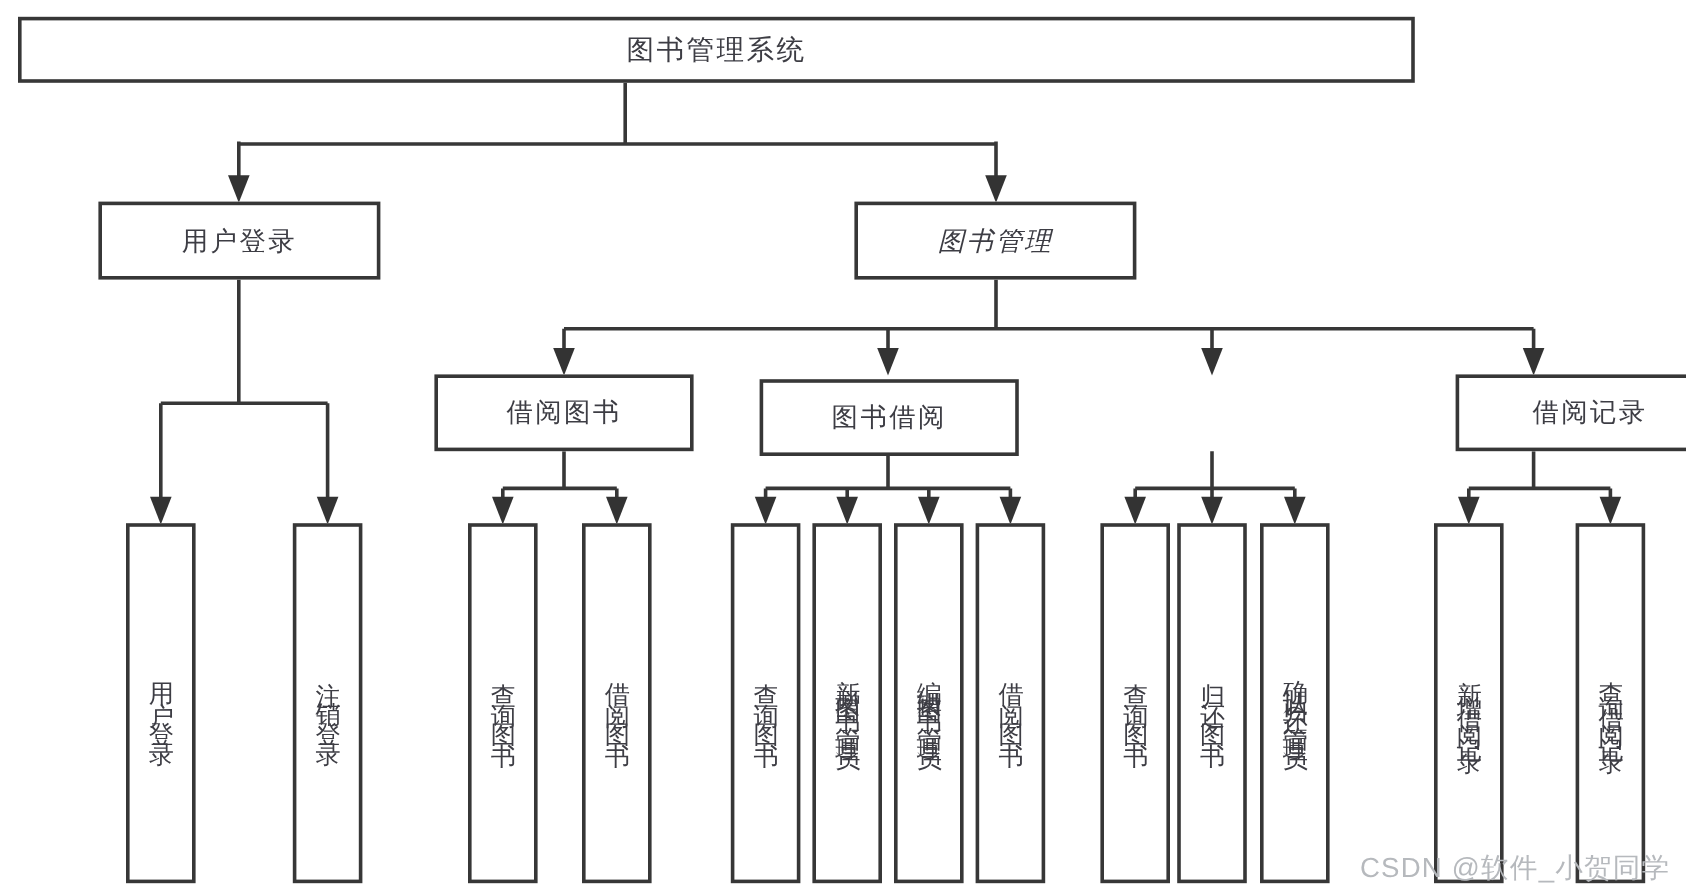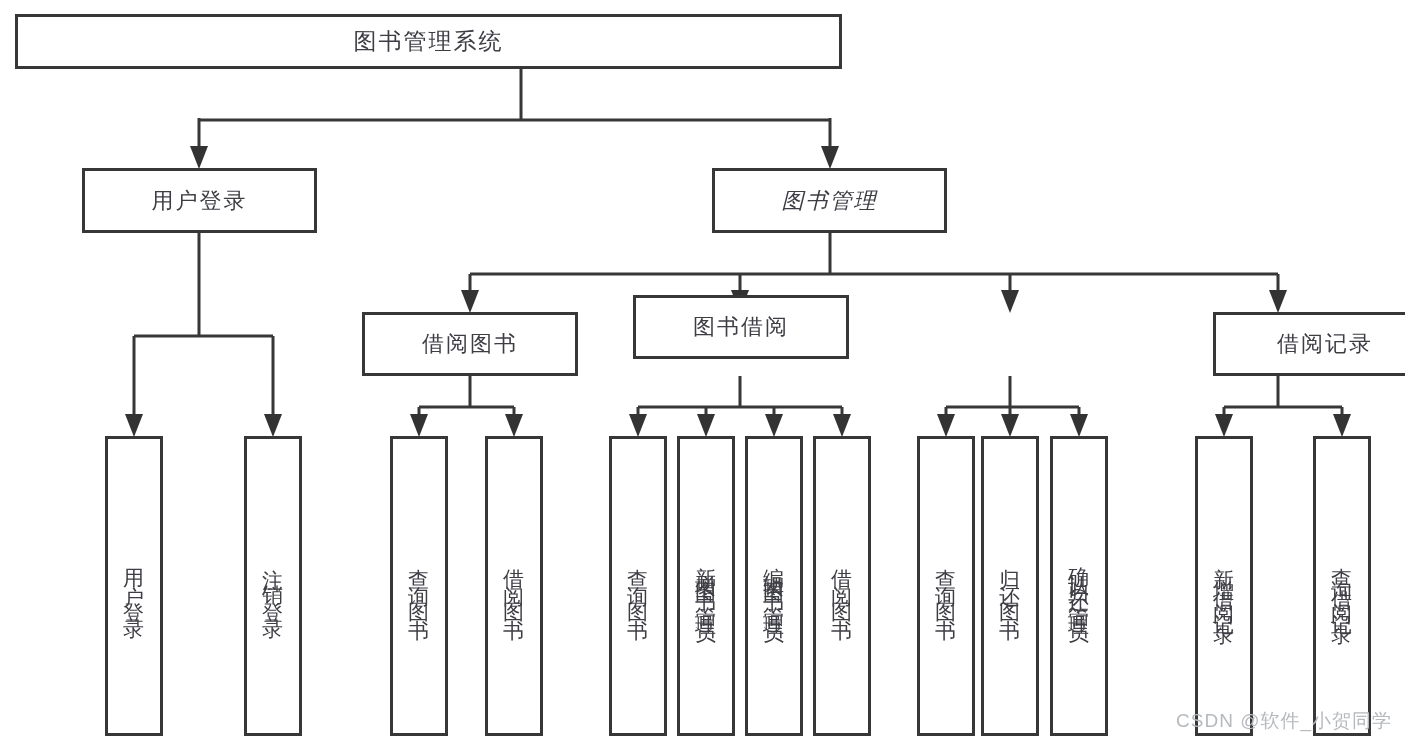--- a/index.html
+++ b/index.html
@@ -37,46 +37,46 @@
     writing-mode: vertical-rl;
     text-orientation: mixed;
     font-size: 21px;
     letter-spacing: 0.8em;
     line-height: 1;
     white-space: nowrap;
   }
   .leaf-label.mid  { letter-spacing: 0.55em; }
   .leaf-label.long { letter-spacing: 0.38em; }
   
-  .n-root   { left: 15px;   top: 14px;  width: 827px; height: 55px; }
+  .n-root   { left: 15px;   top: 14px;  width: 1164px; height: 55px; }
   .n-login  { left: 82px;   top: 168px; width: 235px;  height: 65px; }
   .n-mgmt   { left: 712px;  top: 168px; width: 235px;  height: 65px; font-style: italic; }
   .n-newrec { left: 362px;  top: 312px; width: 216px;  height: 64px; }
-  .n-borrow { left: 633px;  top: 295px; width: 216px;  height: 64px; text-align: right; }
+  .n-borrow { left: 633px;  top: 316px; width: 216px;  height: 64px; text-align: right; }
   .n-current{ left: 903px;  top: 312px; width: 214px;  height: 64px; }
   .n-records{ left: 1213px; top: 312px; width: 212px;  height: 64px; padding-left: 12px; }
   .leaf { top: 436px; width: 58px; height: 300px; }
   .lf-1  { left: 105px; }
   .lf-2  { left: 244px; }
   .lf-3  { left: 390px; }
   .lf-4  { left: 485px; }
   .lf-5  { left: 609px; }
   .lf-6  { left: 677px; }
   .lf-7  { left: 745px; }
   .lf-8  { left: 813px; }
   .lf-9  { left: 917px; }
   .lf-10 { left: 981px; }
   .lf-11 { left: 1050px; }
   .lf-12 { left: 1195px; }
   .lf-13 { left: 1313px; }
   .watermark {
     position: absolute;
     right: 13px;
     top: 708px;
-    font-size: 19px;
+    font-size: 23px;
     letter-spacing: 1px;
     color: #b6b9bd;
     z-index: 5;
     white-space: nowrap;
   }
 </style>
 </head>
 <body>
 
 <div class="canvas">

